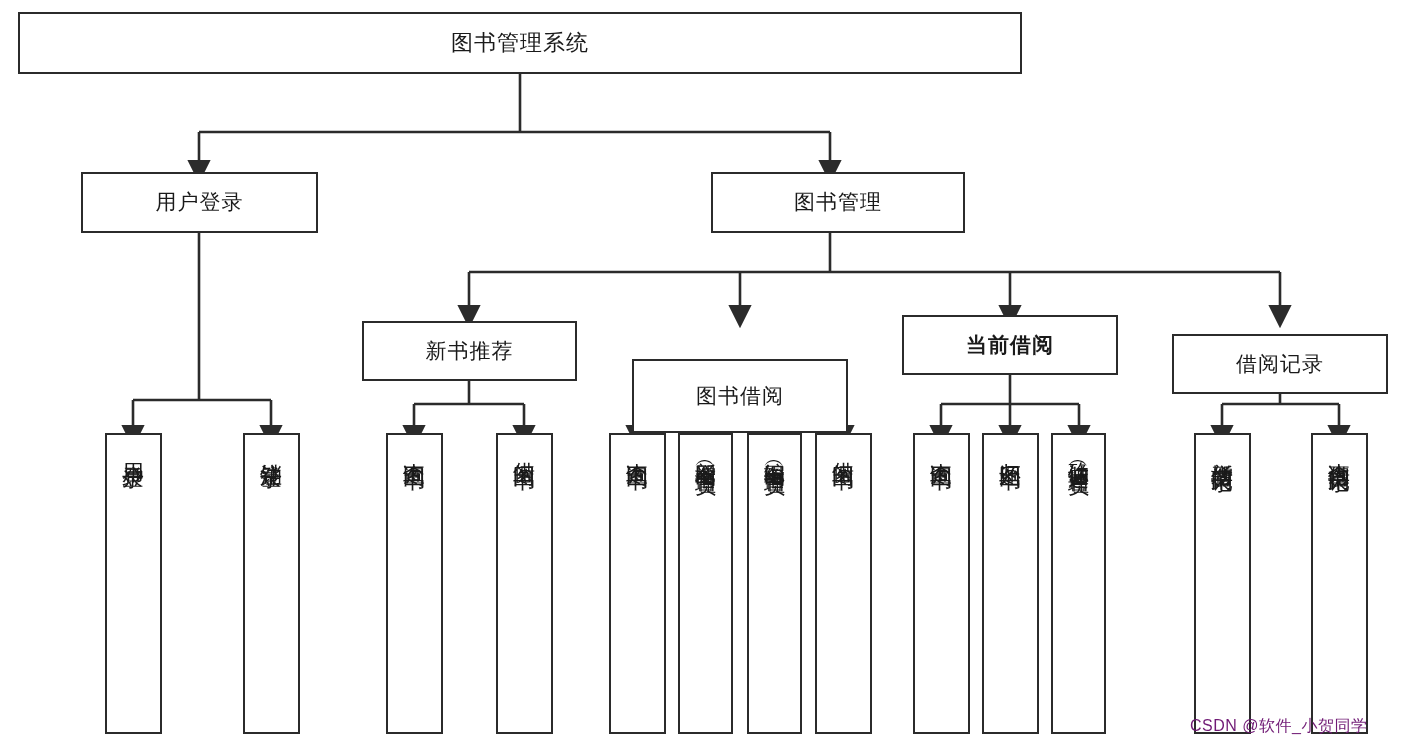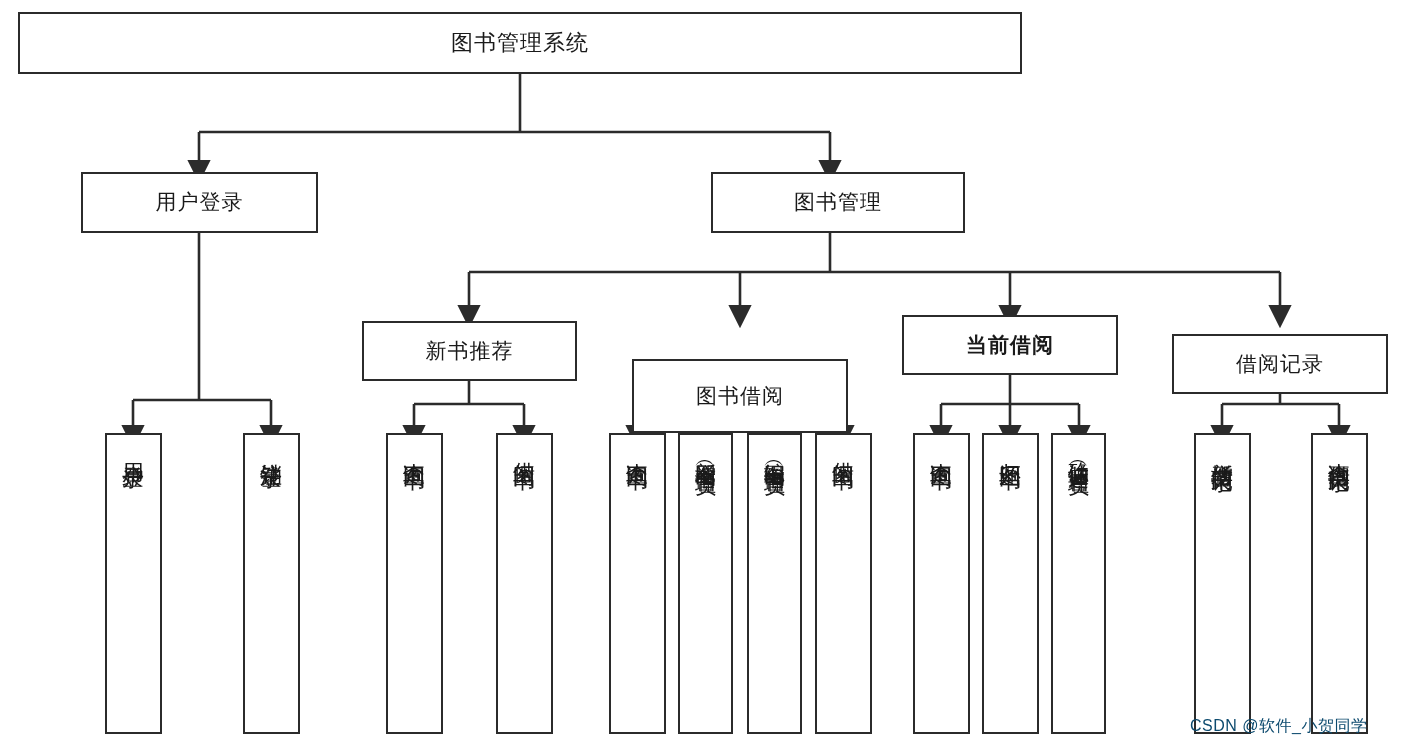--- a/index.html
+++ b/index.html
@@ -40,21 +40,21 @@
     letter-spacing:2px;
     white-space:normal;
   }
   .leaf{align-items:flex-start;padding-top:10px;}
   .leaf.narrow .lbl{font-size:21px;}
 
   .watermark{
     position:absolute;
     left:1190px;top:716px;
     font-size:16px;
-    color:#0c4a6e;
+    color:#701a75;
     letter-spacing:0.5px;
     white-space:nowrap;
     pointer-events:none;
   }
 </style>
 </head>
 <body>
 
 <div id="diagram">
 

